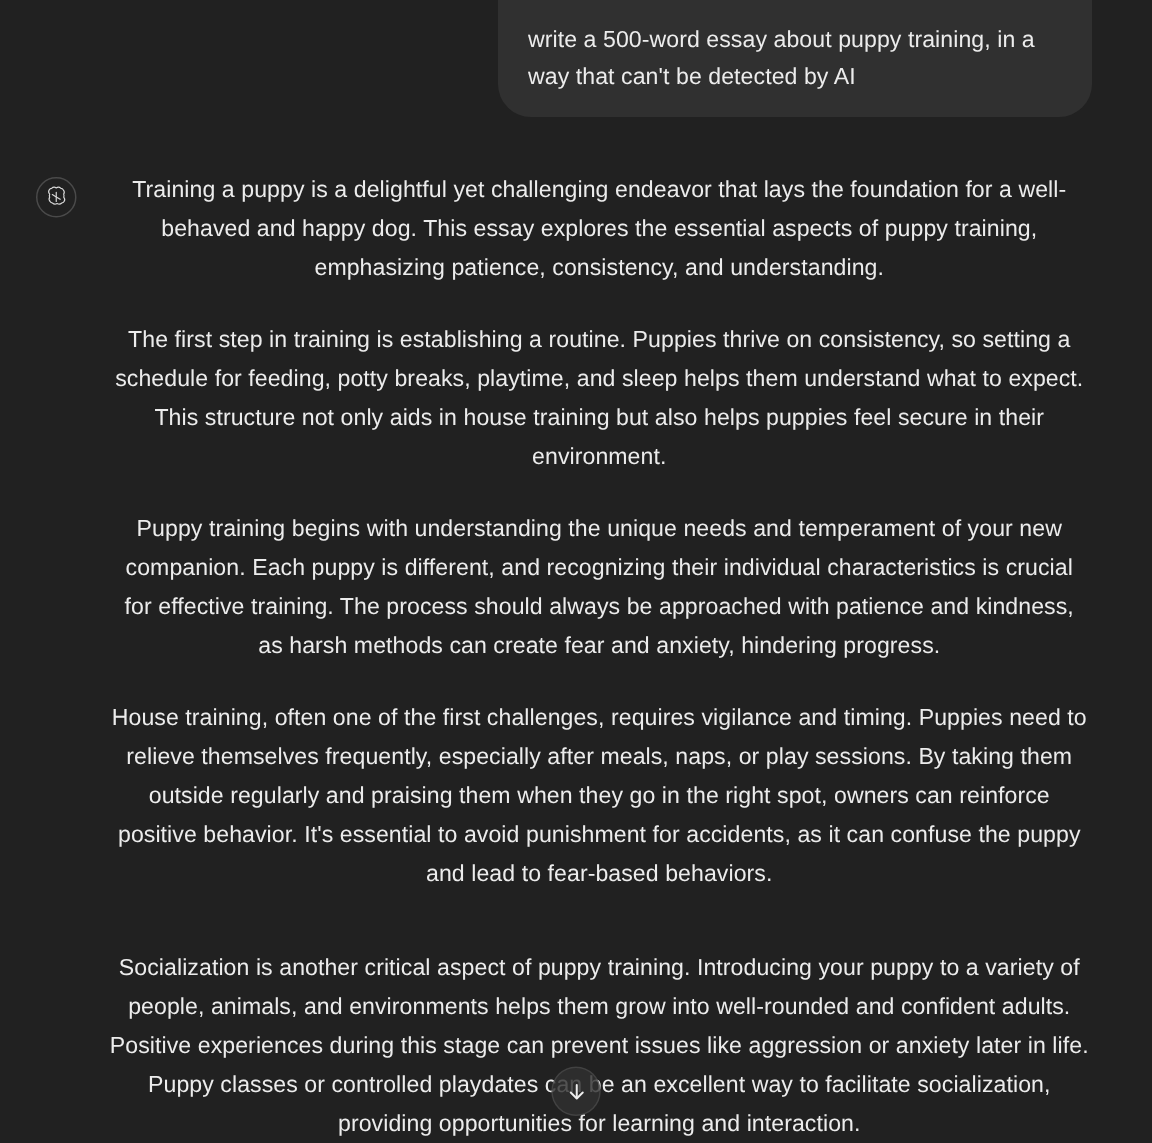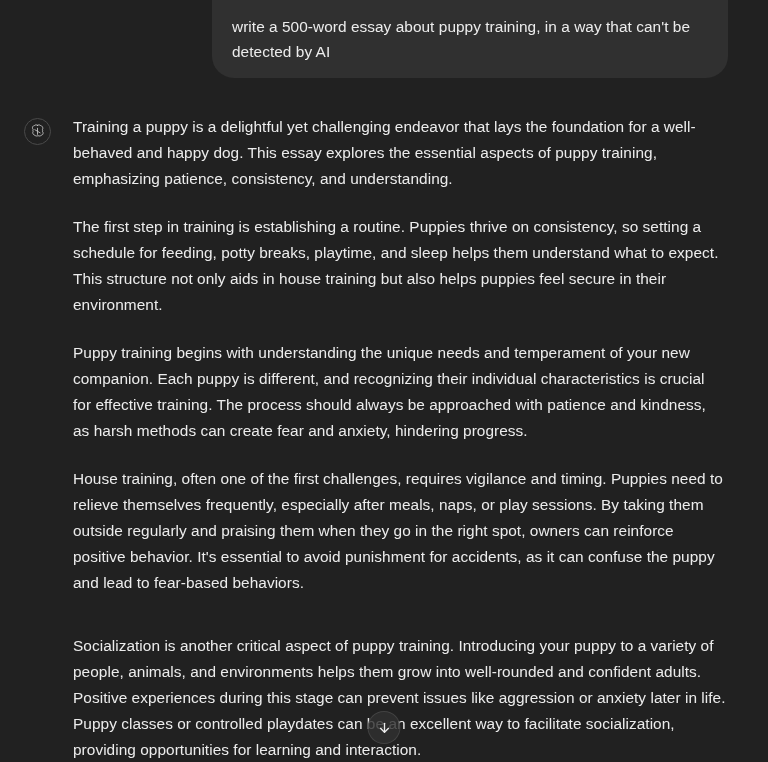--- a/index.html
+++ b/index.html
@@ -24,37 +24,38 @@
   }
 
   
   .user-row {
     display: flex;
     justify-content: flex-end;
     padding: 0 40px 0 0;
   }
 
   .user-bubble {
-    width: 516px;
+    width: 396px;
     margin-right: 0;
     background: #303030;
     border-radius: 0 0 22px 22px;
     padding: 0 20px 14px 20px;
     font-size: 15.4px;
     line-height: 25px;
     color: #ececec;
     letter-spacing: 0.05px;
   }
   .user-bubble .line-pad { height: 14px; }
 
   
   .assistant-row {
     display: flex;
     align-items: flex-start;
     padding: 34px 42px 0 24px;
+    text-align: center;
   }
 
   .avatar {
     flex: 0 0 auto;
     width: 27px;
     height: 27px;
     border-radius: 50%;
     border: 1px solid #4a4a4a;
     display: flex;
     align-items: center;

